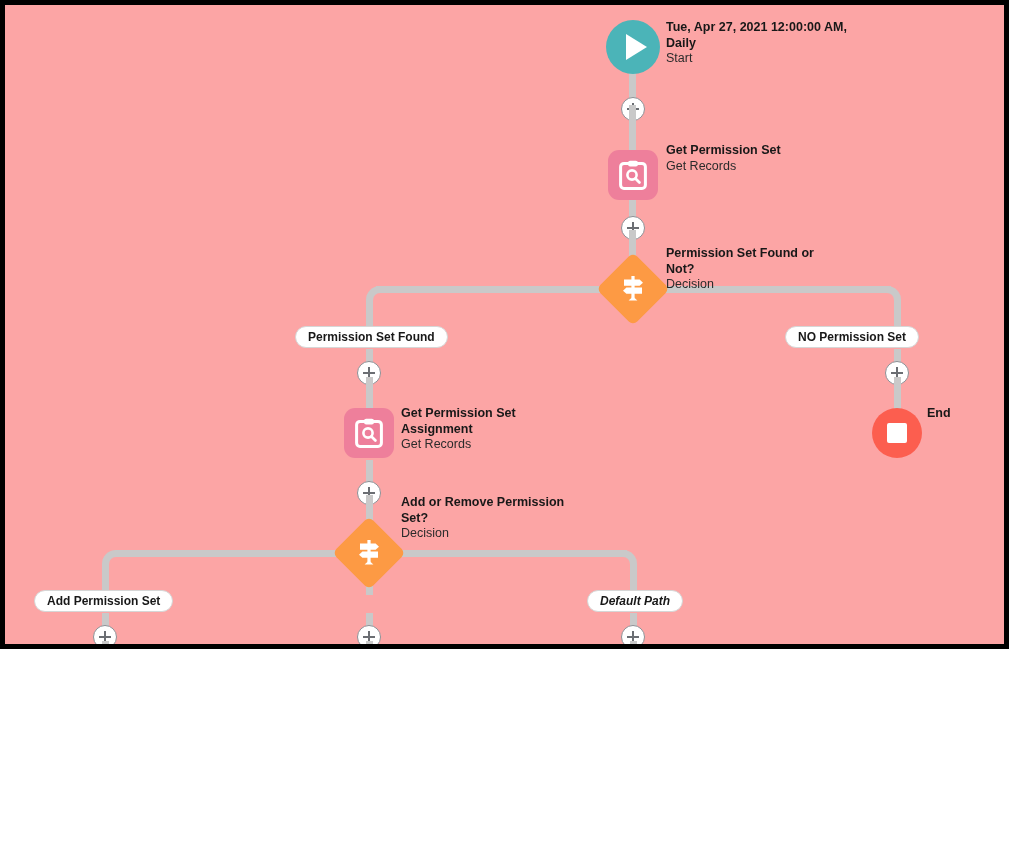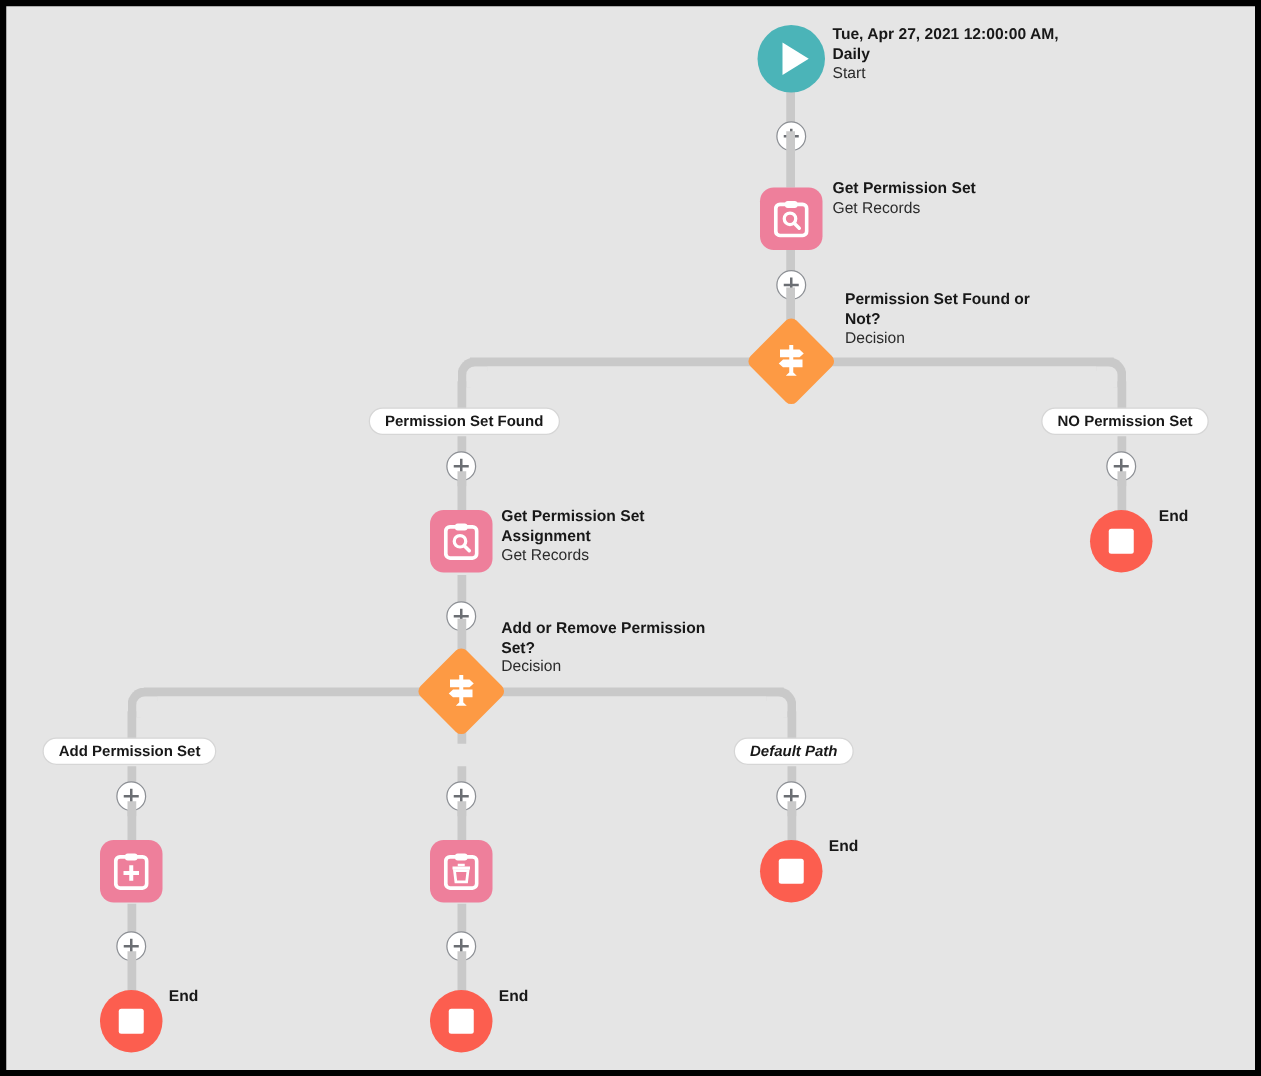--- a/index.html
+++ b/index.html
@@ -1,20 +1,20 @@
 <!DOCTYPE html>
 <html><head>
 <meta charset="utf-8">
 <style>
   html,body{margin:0;padding:0;background:#fff;}
   body{font-family:"Liberation Sans","DejaVu Sans",sans-serif;}
   #canvas{
     position:relative;
-    width:1009px;height:861px;
-    background:#e5e5e5;
+    width:1009px;height:649px;
+    background:#fca5a5;
     border:5px solid #000000;
     box-sizing:border-box;
     overflow:hidden;
   }
   #stage{position:absolute;inset:0;}
 
   
   .conn{position:absolute;background:#c9c9c9;}
   .vline{width:7px;border-radius:0;}
   .hline{height:7px;}
@@ -180,27 +180,27 @@
     <div class="node dec-node" style="left:592px;top:248px;">
       <div class="dec-inner">
         <svg class="dec-ico" width="30" height="28" viewBox="0 0 30 28">
           <rect x="13.4" y="1" width="3.2" height="22" fill="#fff"></rect>
           <path d="M6 4.6 h15.6 l3.4 3.1 l-3.4 3.1 H6 z" fill="#fff"></path>
           <path d="M24 12.6 H8.4 L5 15.7 l3.4 3.1 H24 z" fill="#fff"></path>
           <path d="M15 21.4 l4.4 4.1 H10.6 z" fill="#fff"></path>
         </svg>
       </div>
     </div>
-    <div class="nlabel" style="left:661px;top:227px;width:175px;margin-left:10px;">
+    <div class="nlabel" style="left:661px;top:241px;width:175px;">
       <span class="t">Permission Set Found or Not?</span>
       <span class="s">Decision</span>
     </div>
 
     <div class="pill" style="left:290px;top:321px;text-align:right;">Permission Set Found</div>
-    <div class="pill" style="left:828px;top:321px;">NO Permission Set</div>
+    <div class="pill" style="left:780px;top:321px;">NO Permission Set</div>
 
     <div class="node end-node" style="left:867px;top:403px;">
       <div class="end-sq"></div>
     </div>
     <div class="nlabel" style="left:922px;top:401px;width:60px;">
       <span class="t">End</span>
     </div>
 
     <div class="node rec-node" style="left:339px;top:403px;">
       <svg width="28" height="30" viewBox="0 0 28 30">

